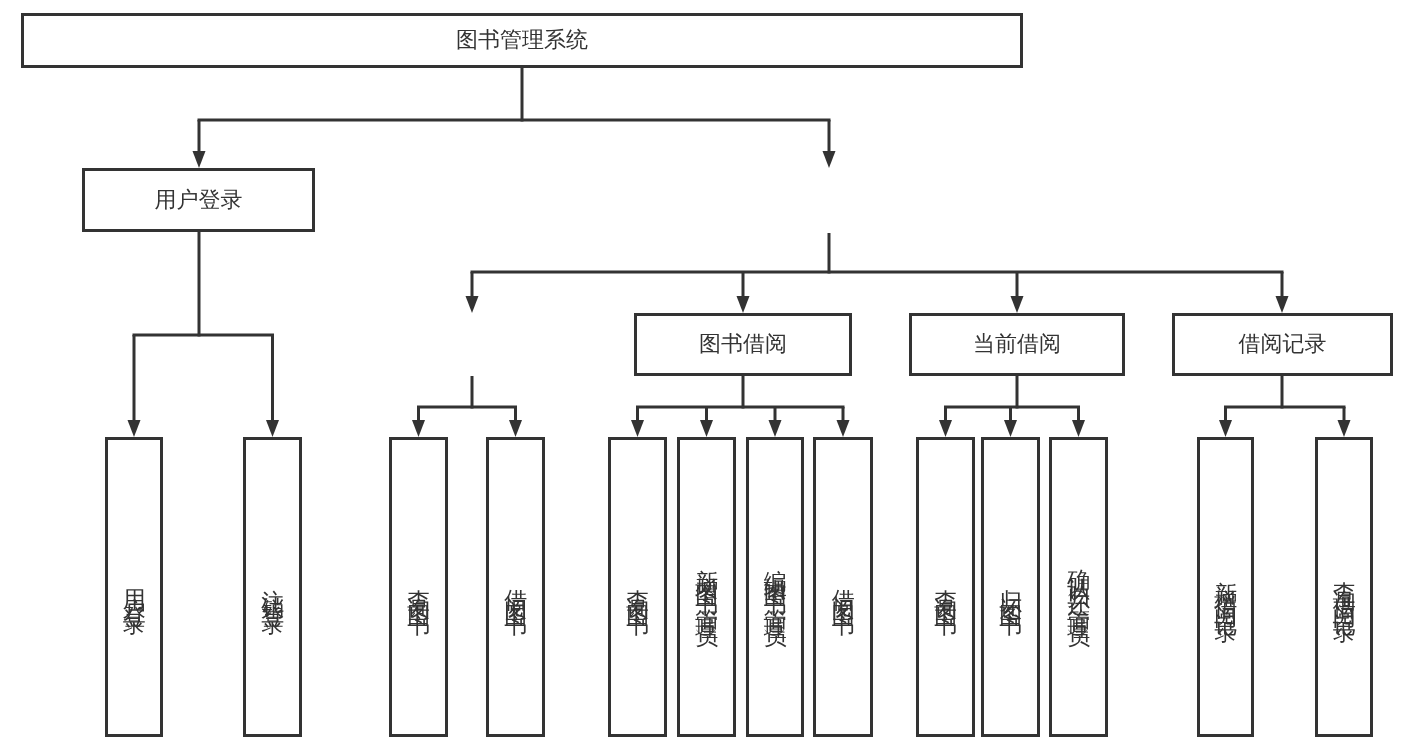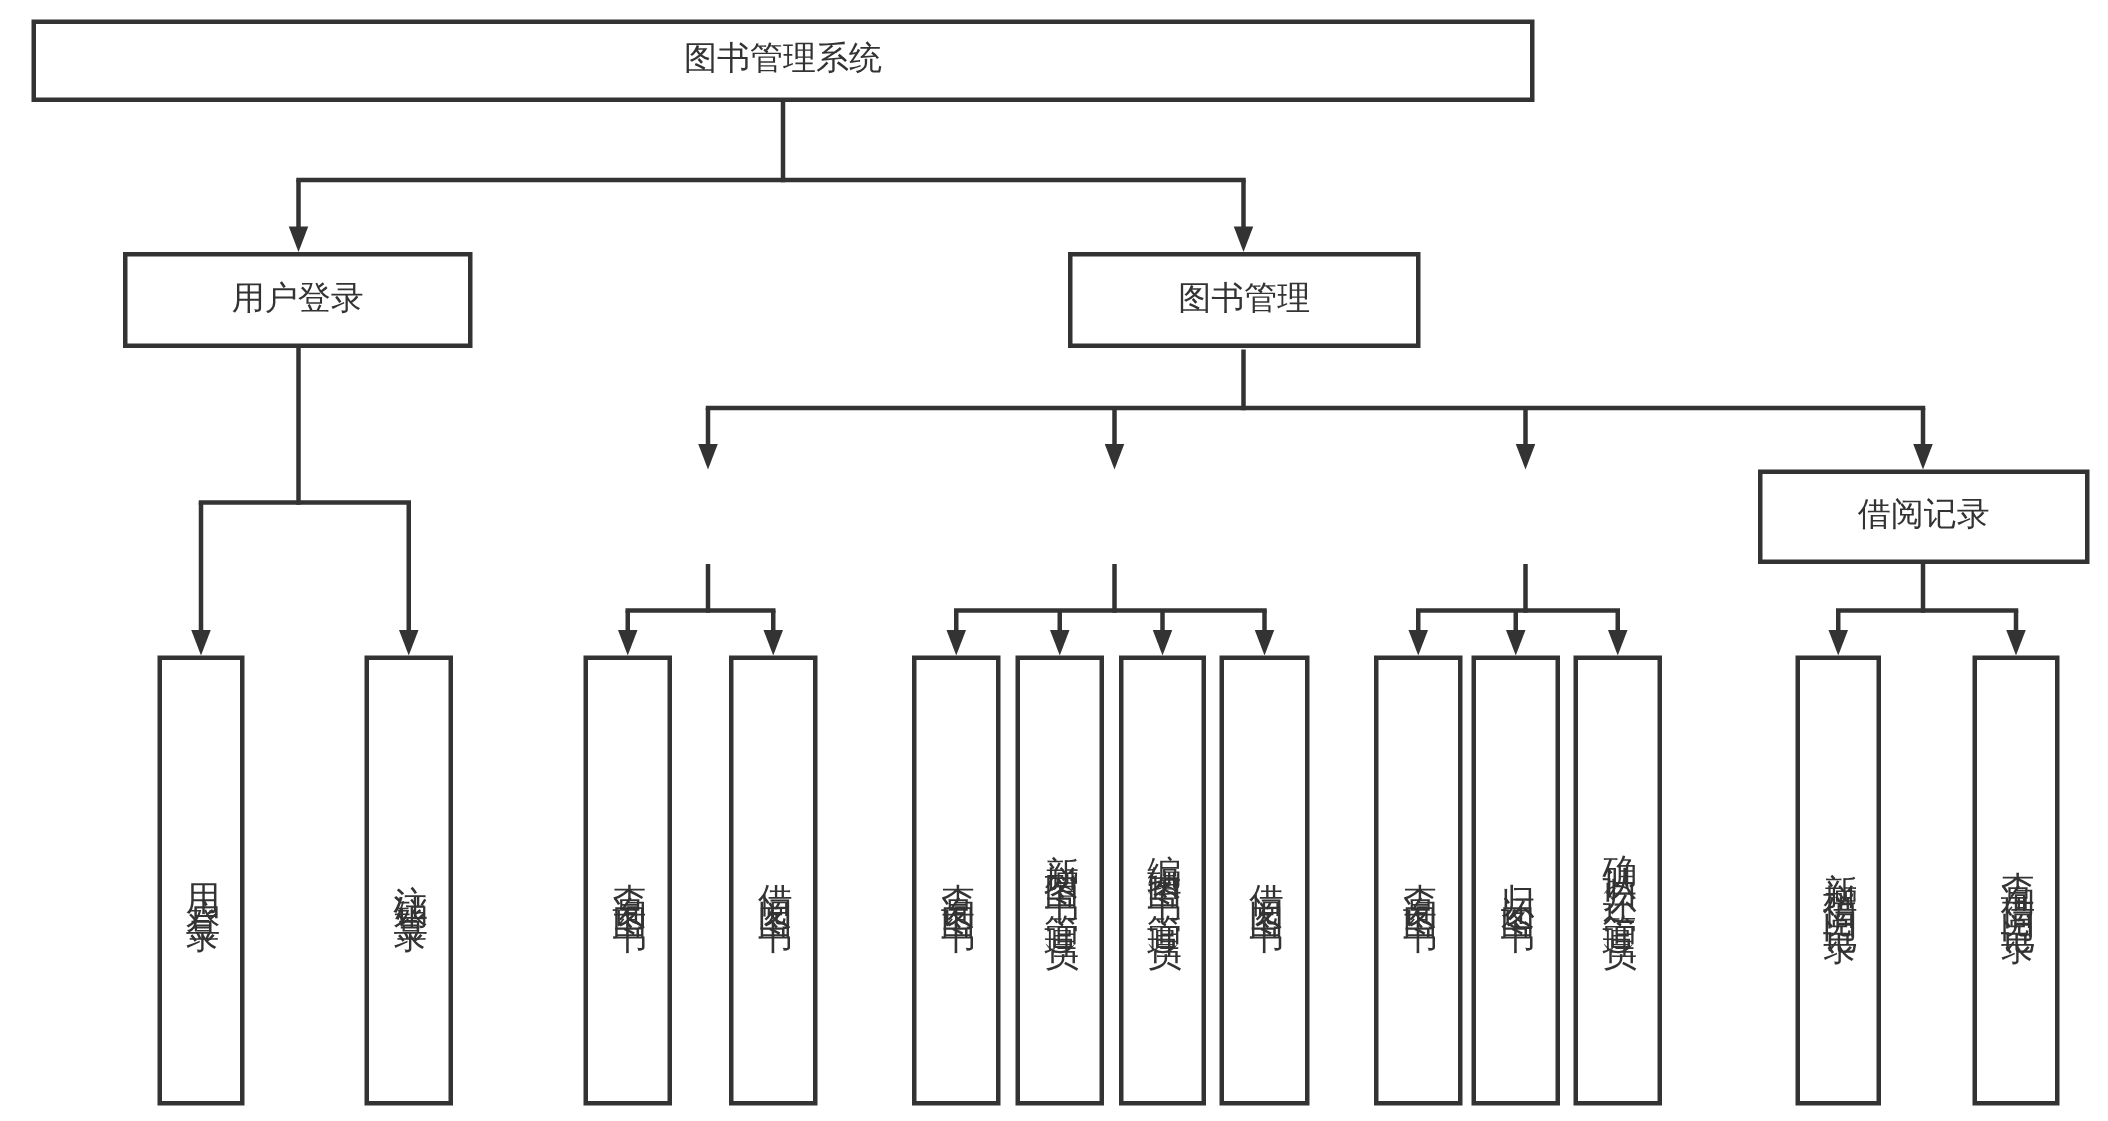--- a/index.html
+++ b/index.html
@@ -93,22 +93,23 @@
     <polygon points="1219,420 1232,420 1225.5,437"></polygon>
     <line x1="1344" y1="407" x2="1344" y2="422"></line>
     <polygon points="1337.5,420 1350.5,420 1344,437"></polygon>
   </svg>
 
   <div class="nodes">
 
     <div class="box" style="left:21px;top:13px;width:1002px;height:55px">图书管理系统</div>
 
     <div class="box" style="left:82px;top:168px;width:233px;height:64px">用户登录</div>
-    <div class="box" style="left:712px;top:168px;width:235px;height:64px">图书管理</div>
 
+    <div class="box" style="left:634px;top:313px;width:218px;height:63px">图书借阅</div>
+    <div class="box" style="left:909px;top:313px;width:216px;height:63px">当前借阅</div>
     <div class="box" style="left:1172px;top:313px;width:221px;height:63px">借阅记录</div>
 
     <div class="box v" style="left:105px;top:437px;width:58px;height:300px">用户登录</div>
     <div class="box v" style="left:243px;top:437px;width:59px;height:300px">注销登录</div>
 
     <div class="box v" style="left:389px;top:437px;width:59px;height:300px">查询图书</div>
     <div class="box v" style="left:486px;top:437px;width:59px;height:300px">借阅图书</div>
 
     <div class="box v" style="left:608px;top:437px;width:59px;height:300px">查询图书</div>
     <div class="box v" style="left:677px;top:437px;width:59px;height:300px">新增图书（管理员）</div>

